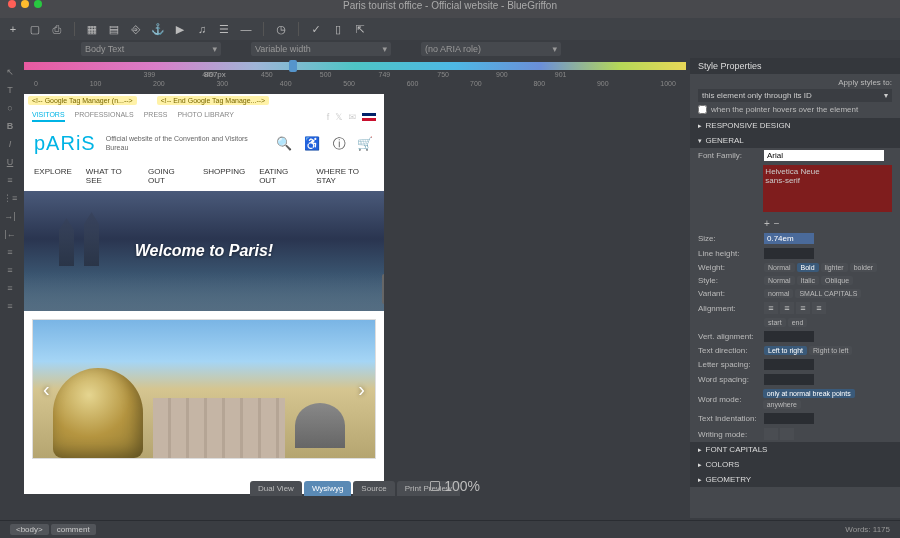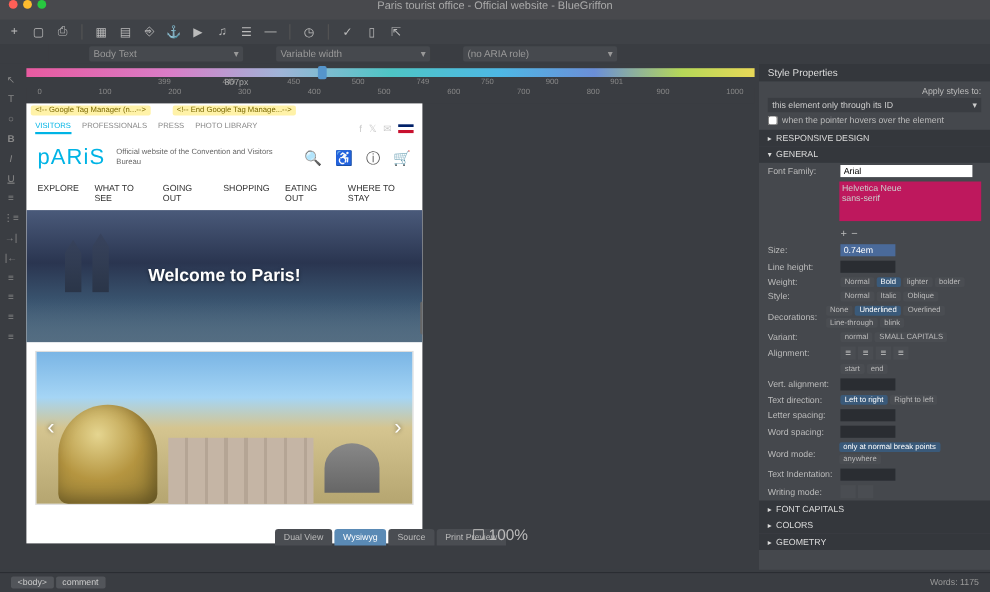--- a/index.html
+++ b/index.html
@@ -34,21 +34,21 @@
 .flag{width:14px;height:8px;background:linear-gradient(#012169 33%,#fff 33%,#fff 66%,#c8102e 66%);position:relative;}
 .logo-row{display:flex;align-items:center;padding:6px 10px;gap:10px;}
 .logo{font-size:20px;font-weight:300;letter-spacing:1px;color:#00b4e5;}
 .subtitle{font-size:7px;color:#666;line-height:1.2;}
 .icons-right{margin-left:auto;display:flex;gap:12px;color:#555;font-size:13px;align-items:center;}
 .cart{color:#e85aa0;}
 .nav{display:flex;gap:14px;padding:6px 10px;font-size:8px;color:#333;font-weight:500;}
 .hero{height:120px;background:linear-gradient(180deg,#4a5a7a 0%,#2a3550 40%,#3a5570 70%,#5a7a90 100%);position:relative;display:flex;align-items:center;justify-content:center;}
 .hero::before{content:'';position:absolute;bottom:0;left:0;right:0;height:40px;background:linear-gradient(180deg,transparent,rgba(80,100,120,0.6));}
 .hero-building{position:absolute;left:30px;top:15px;width:50px;height:60px;background:linear-gradient(#3a4560,#2a3548);clip-path:polygon(10% 100%,10% 40%,25% 20%,40% 40%,40% 100%,60% 100%,60% 30%,75% 10%,90% 30%,90% 100%);}
-.hero-title{color:#fff;font-size:16px;font-weight:700;z-index:2;text-shadow:0 1px 3px rgba(0,0,0,0.5);}
+.hero-title{color:#fff;font-size:16px;font-weight:700;font-style:italic;z-index:2;text-shadow:0 1px 3px rgba(0,0,0,0.5);}
 .carousel{margin:8px;height:140px;background:linear-gradient(180deg,#7ab5e5 0%,#a5d5f5 30%,#d5c590 50%,#b5a570 100%);position:relative;border:1px solid #ddd;}
 .dome{position:absolute;bottom:0;left:20px;width:90px;height:90px;border-radius:50% 50% 10% 10%;background:radial-gradient(circle at 40% 30%,#e5d590,#b59540,#8a7530);box-shadow:inset -5px -5px 15px rgba(0,0,0,0.3);}
 .dome2{position:absolute;bottom:10px;right:30px;width:50px;height:45px;border-radius:50% 50% 0 0;background:linear-gradient(#888,#666);}
 .buildings{position:absolute;bottom:0;left:120px;right:90px;height:60px;background:repeating-linear-gradient(90deg,#c5b5a5 0,#c5b5a5 15px,#b5a595 15px,#b5a595 18px);}
 .arrow{position:absolute;top:50%;transform:translateY(-50%);color:#fff;font-size:20px;text-shadow:0 0 4px rgba(0,0,0,0.5);}
 .arrow-l{left:10px;}.arrow-r{right:10px;}
 .scroll-handle{position:absolute;right:-2px;top:180px;width:4px;height:30px;background:#666;border-radius:2px;}
 .view-tabs{position:absolute;bottom:22px;left:230px;display:flex;gap:2px;font-size:8px;}
 .vt{background:#4a4d52;color:#bbb;padding:3px 8px;border-radius:3px 3px 0 0;}
 .vt-active{background:#5a8ab5;color:#fff;}
@@ -60,21 +60,21 @@
 .rp-label{color:#bbb;font-size:8px;margin-bottom:2px;text-align:right;}
 .rp-select{background:#3a3d42;color:#ccc;padding:2px 4px;font-size:8px;width:100%;border:none;display:flex;justify-content:space-between;}
 .rp-check{display:flex;align-items:center;gap:4px;font-size:8px;color:#bbb;margin-top:3px;}
 .rp-check input{width:9px;height:9px;}
 .rp-cat{background:#34373c;padding:3px 8px;font-size:8px;color:#ddd;display:flex;align-items:center;gap:4px;}
 .rp-cat::before{content:'▸';font-size:7px;}
 .rp-cat-open::before{content:'▾';}
 .rp-row{display:flex;align-items:center;padding:2px 8px;gap:6px;}
 .rp-row-label{width:60px;font-size:8px;color:#bbb;}
 .rp-input{background:#2a2d32;border:none;color:#ccc;font-size:8px;padding:1px 3px;width:50px;}
-.rp-textarea{background:#be185d;width:130px;height:36px;font-size:8px;color:#ccc;padding:2px;}
+.rp-textarea{background:#7f1d1d;width:130px;height:47px;font-size:8px;color:#ccc;padding:2px;}
 .rp-btns{display:flex;gap:2px;flex-wrap:wrap;}
 .rp-btn{background:#3a5a7a;color:#fff;font-size:7px;padding:1px 4px;border-radius:2px;}
 .rp-btn-off{background:#4a4d52;color:#bbb;}
 .rp-align{display:flex;gap:2px;}
 .rp-align-box{width:14px;height:12px;background:#4a4d52;display:flex;align-items:center;justify-content:center;}
 .plus-minus{display:flex;gap:4px;margin-top:2px;color:#bbb;font-size:10px;}
 .statusbar{position:absolute;bottom:0;left:0;right:0;height:18px;background:#3a3d42;display:flex;align-items:center;padding:0 10px;justify-content:space-between;border-top:1px solid #2a2d32;}
 .breadcrumb{display:flex;gap:2px;}
 .bc{background:#52555a;color:#ccc;font-size:8px;padding:1px 6px;border-radius:2px;}
 .words{font-size:8px;color:#999;}
@@ -297,30 +297,20 @@
       </div>
     <div class="rp-row">
         <div class="rp-row-label">Style:</div>
         <div class="rp-btns">
           <span class="rp-btn rp-btn-off">Normal</span>
           <span class="rp-btn rp-btn-off">Italic</span>
           <span class="rp-btn rp-btn-off">Oblique</span>
         </div>
       </div>
     <div class="rp-row">
-        <div class="rp-row-label">Decorations:</div>
-        <div class="rp-btns">
-          <span class="rp-btn rp-btn-off">None</span>
-          <span class="rp-btn">Underlined</span>
-          <span class="rp-btn rp-btn-off">Overlined</span>
-          <span class="rp-btn rp-btn-off">Line-through</span>
-          <span class="rp-btn rp-btn-off">blink</span>
-        </div>
-      </div>
-    <div class="rp-row">
         <div class="rp-row-label">Variant:</div>
         <div class="rp-btns">
           <span class="rp-btn rp-btn-off">normal</span>
           <span class="rp-btn rp-btn-off">SMALL CAPITALS</span>
         </div>
       </div>
     <div class="rp-row">
         <div class="rp-row-label">Alignment:</div>
         <div class="rp-align">
           <div class="rp-align-box">≡</div>

